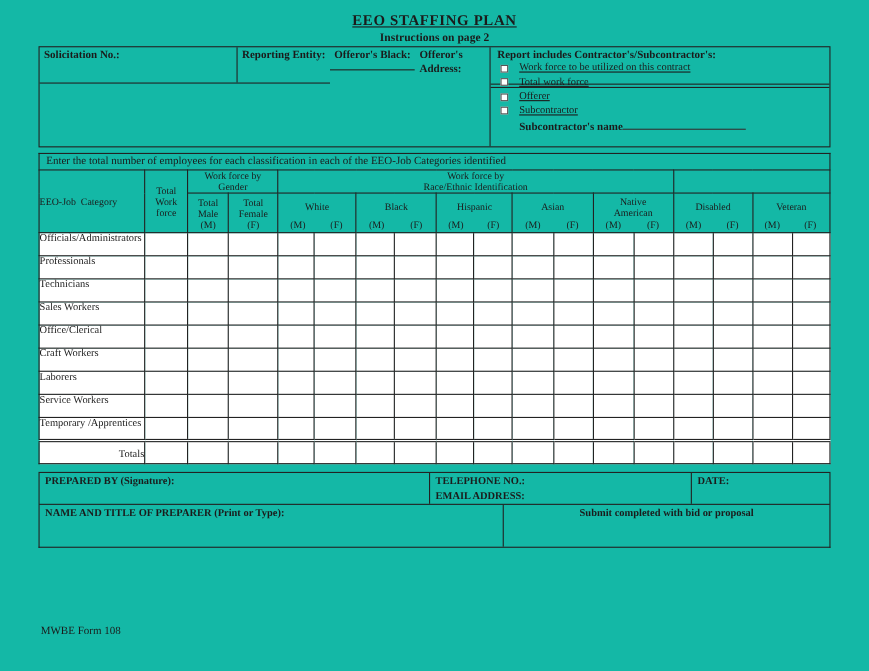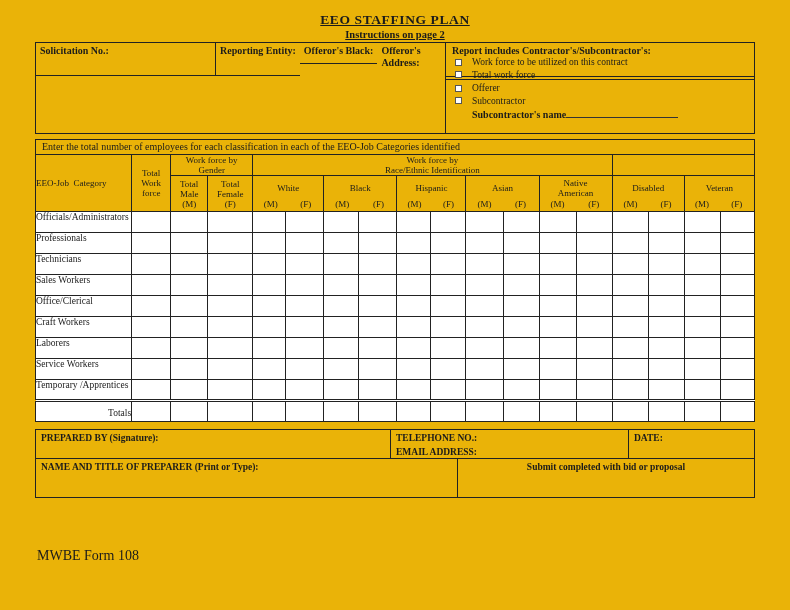--- a/index.html
+++ b/index.html
@@ -1,51 +1,51 @@
 <!DOCTYPE html>
 <html><head>
 <meta charset="utf-8">
 <style>
   * { box-sizing: border-box; margin: 0; padding: 0; }
   html, body { background: #ffffff; }
   body { font-family: "Liberation Serif", "DejaVu Serif", serif; color: #1b1b1b; }
   .page {
     position: relative;
     width: 790px; height: 610px;
-    background: #eab308;
+    background: #14b8a6;
     outline: 1px solid #e0e0e0;
     overflow: hidden;
   }
   .content { margin: 0 35px; width: 720px; }
 
   
   .title-block { padding-top: 10px; text-align: center; }
   .form-title {
     font-size: 13.5px; font-weight: bold; letter-spacing: 0.6px;
     text-decoration: underline; line-height: 16px; display: inline-block;
   }
   .form-subtitle {
     font-size: 10.5px; font-weight: bold;
-    text-decoration: underline; line-height: 13px;
+    line-height: 13px;
   }
 
   
   .top-box { display: flex; border: 1px solid #222; margin-top: 1px; height: 92px; }
   .top-left { width: 410px; border-right: 1px solid #222; display: flex; flex-direction: row; }
   .tl-row1 { height: 33px; border-bottom: 1px solid #222; display: flex; }
   .sol-cell { width: 180px; border-right: 1px solid #222; }
   .rep-cell { flex: 1; }
   .tl-row2 { height: 21px; border-bottom: 1px solid #222; }
   .tl-row3 { flex: 1; }
   .fld-label { font-weight: bold; font-size: 10px; padding: 2px 4px; line-height: 12px; }
   .top-right { flex: 1; display: flex; flex-direction: column; }
   .tr-box1 { height: 34px; border-bottom: 1px solid #222; padding: 1px 2px; }
   .tr-box2 { flex: 1; border-top: 1px solid #222; margin-top: 2px; padding: 2px 2px; }
   .ri-heading { font-weight: bold; font-size: 10px; padding: 1px 4px 0 4px; line-height: 11px; }
-  .cb-row { display: flex; align-items: center; padding-left: 7px; height: 12.5px; font-size: 9.5px; }
+  .cb-row { display: flex; align-items: center; padding-left: 7px; height: 12.5px; font-size: 9.5px; text-decoration: underline; }
   .cb { width: 7px; height: 7px; border: 1px solid #555; margin-right: 10px; flex: none; background: #fff; }
   .sub-name-line { font-weight: bold; font-size: 10px; padding-left: 24px; margin-top: 1px; }
   .u-line { display: inline-block; width: 112px; height: 10px; border-bottom: 1px solid #333; }
 
   
   .instruction-bar {
     margin-top: 5px; border: 1px solid #222; border-bottom: none;
     height: 15px; font-size: 10px; line-height: 14px; padding-left: 6px;
   }
 
@@ -72,21 +72,21 @@
   .bot-row1 { display: flex; border: 1px solid #222; height: 30px; }
   .bot-row2 { display: flex; border: 1px solid #222; border-top: none; height: 39px; }
   .prep-cell { width: 355px; border-right: 1px solid #222; }
   .tel-cell { width: 238px; border-right: 1px solid #222; }
   .date-cell { flex: 1; }
   .name-cell { width: 422px; border-right: 1px solid #222; }
   .submit-cell { flex: 1; text-align: center; }
   .bot-label { font-weight: bold; font-size: 9.5px; padding: 2px 5px 0 5px; line-height: 12px; }
 
   
-  .footer { position: absolute; left: 37px; top: 548px; font-size: 14px; }
+  .footer { position: absolute; left: 37px; top: 568px; font-size: 10px; }
 </style>
 </head>
 <body>
 
 <div class="page">
   <div class="content">
 
     <div class="title-block">
       <div class="form-title">EEO STAFFING PLAN</div>
       <div class="form-subtitle">Instructions on page 2</div>

